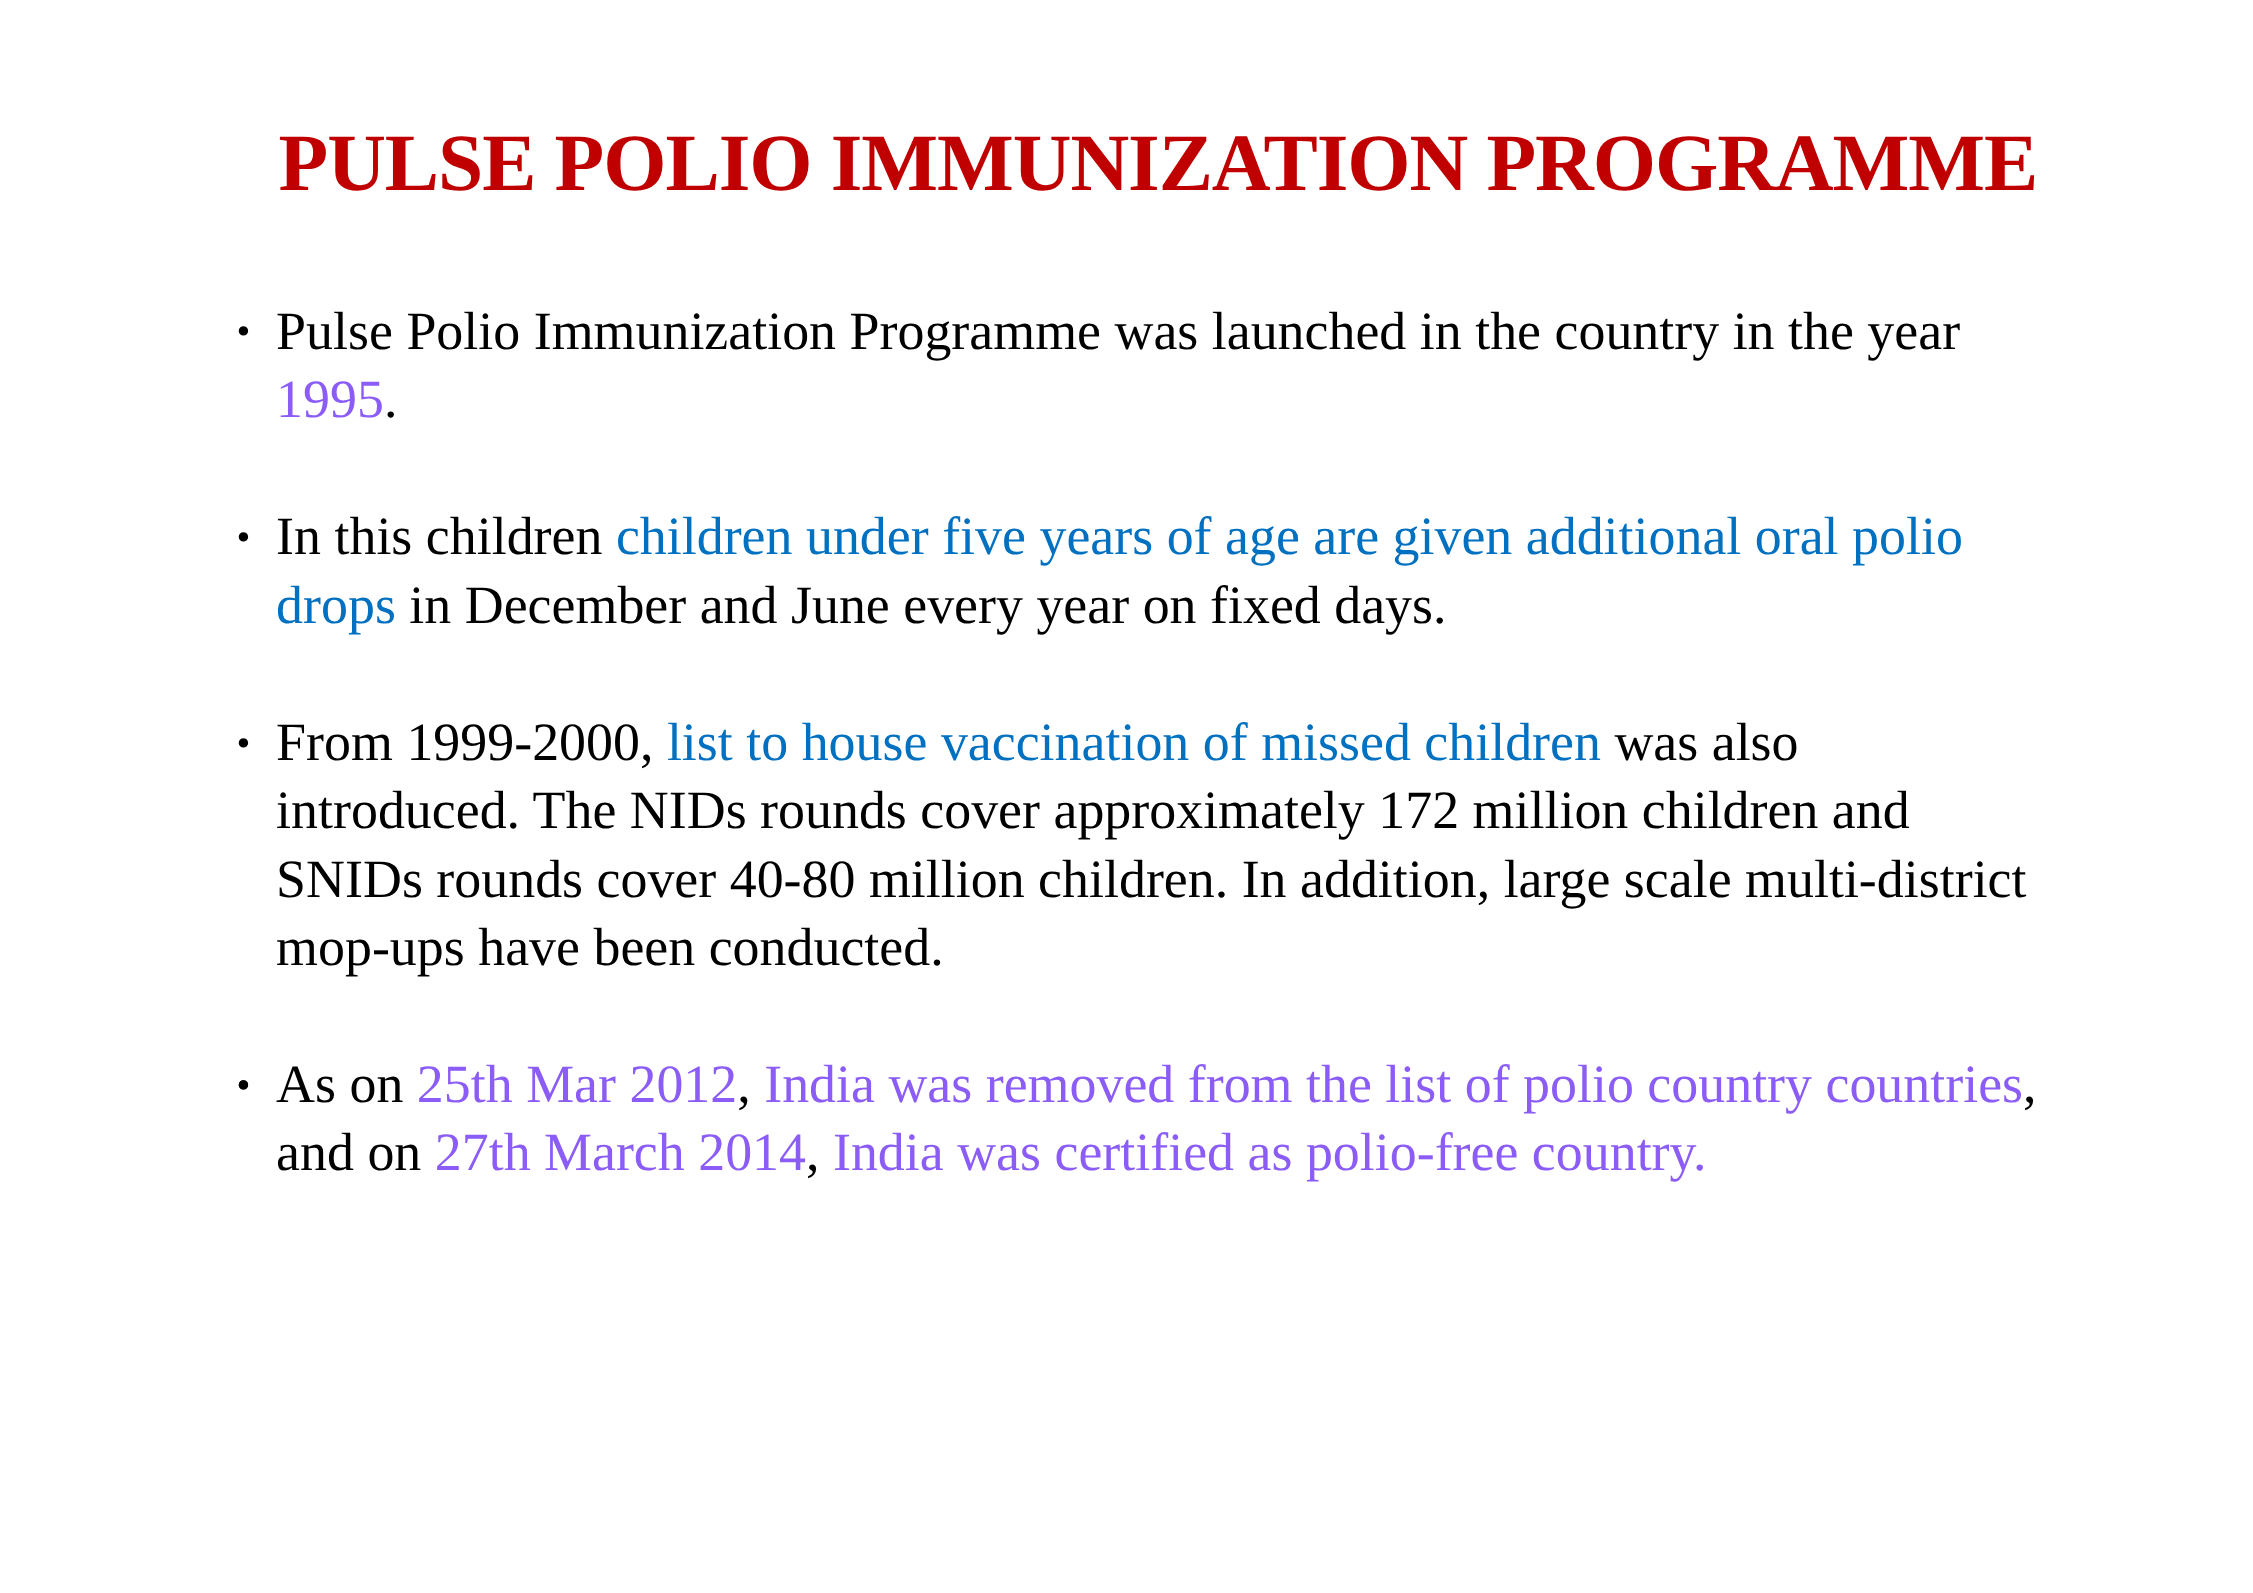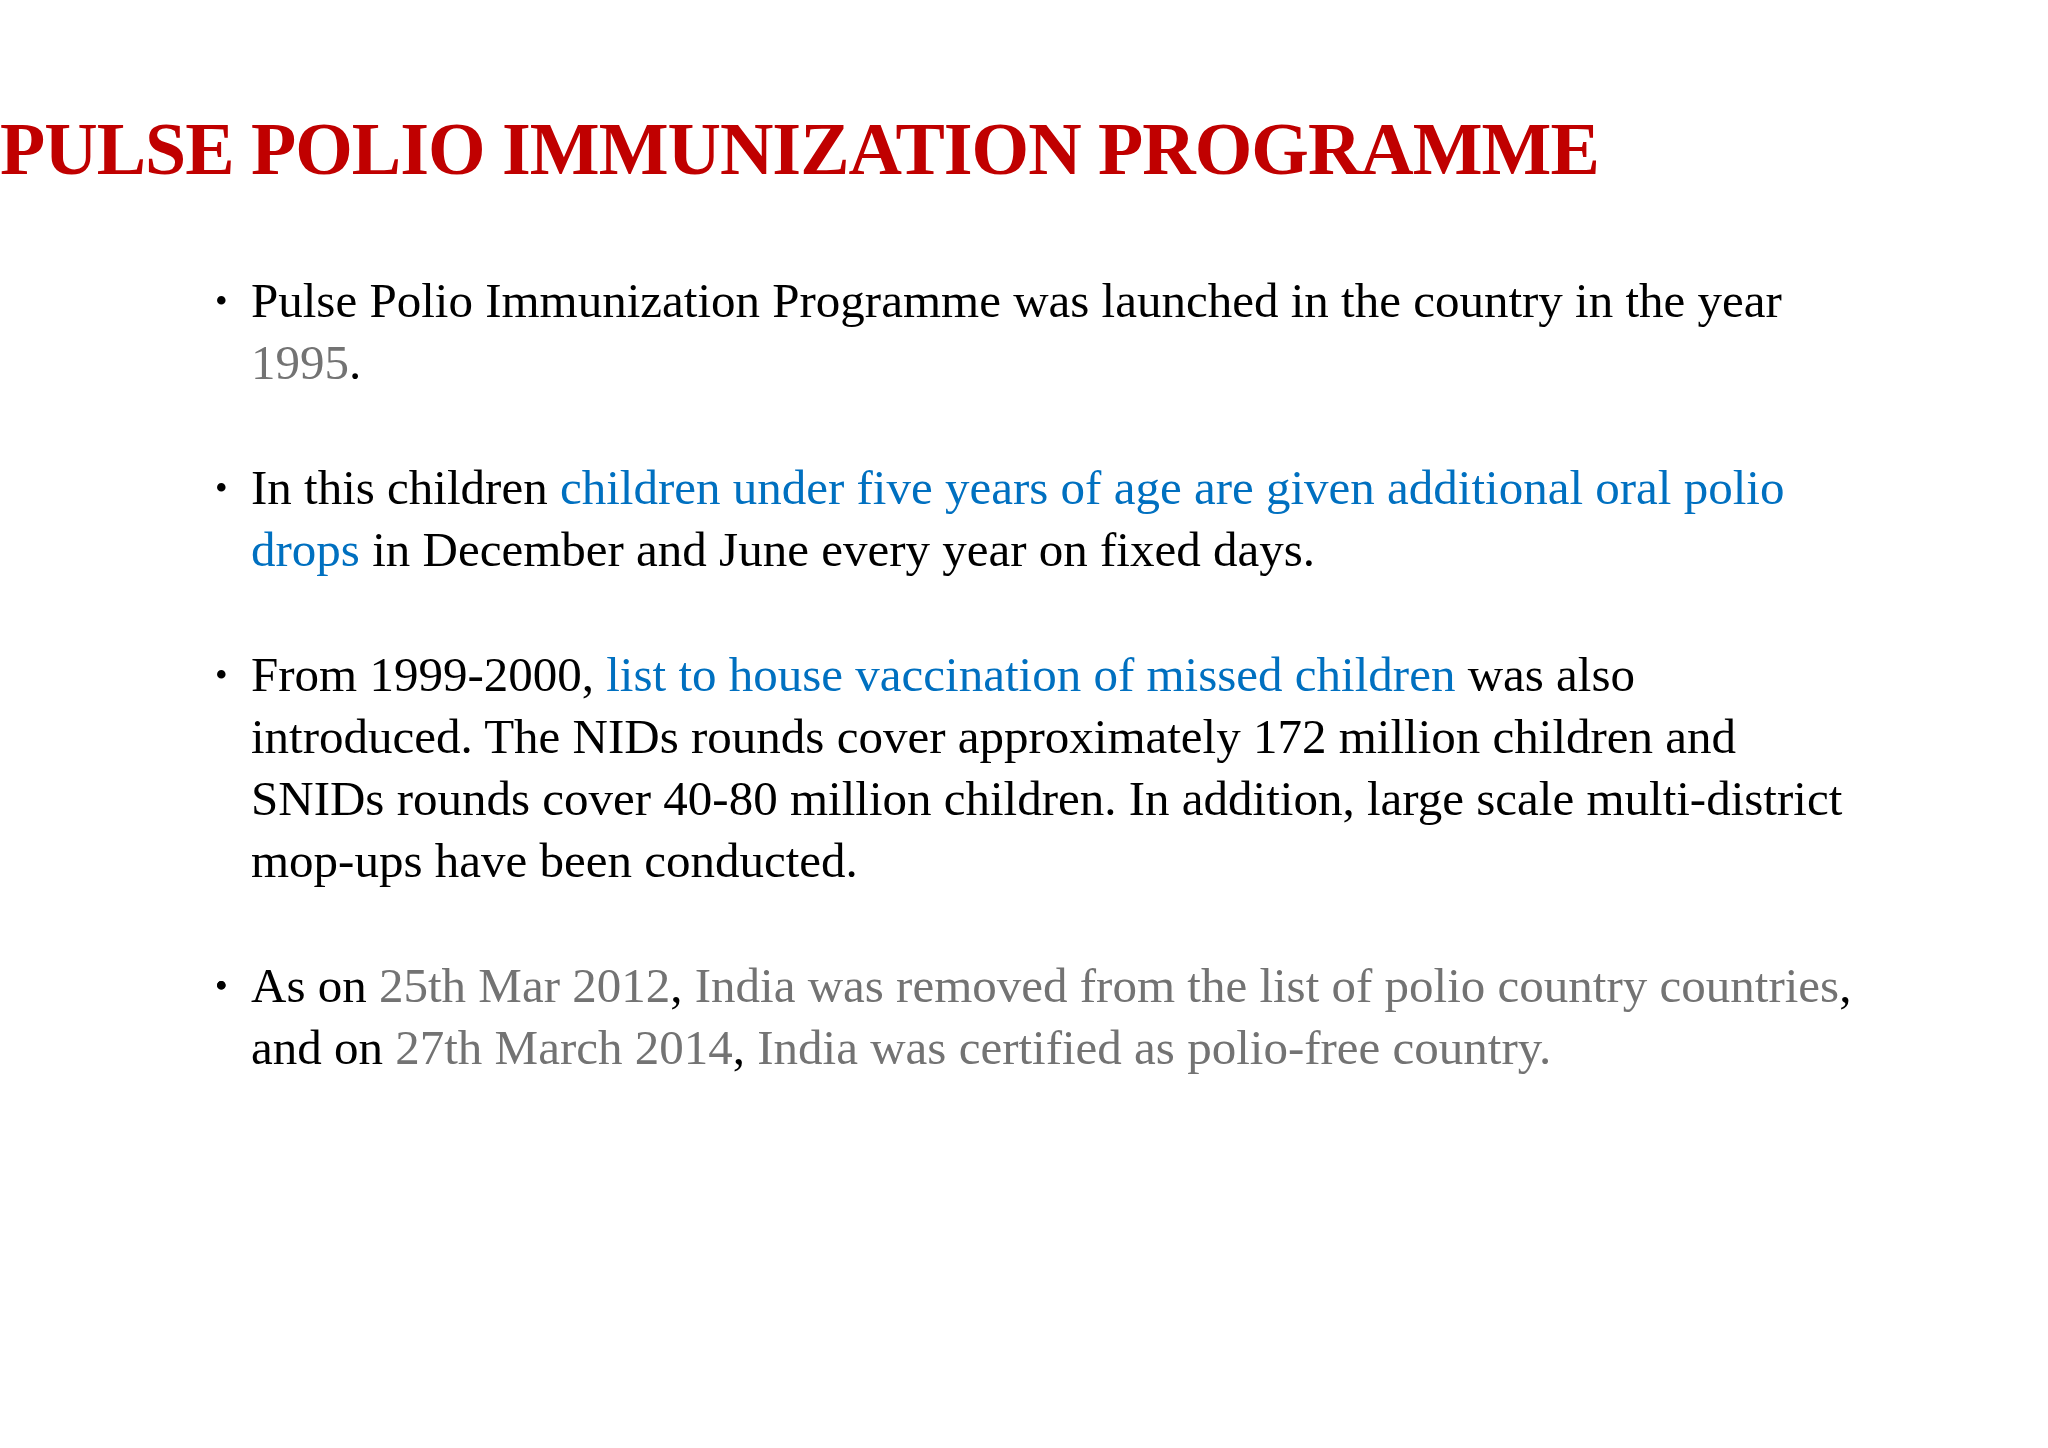--- a/index.html
+++ b/index.html
@@ -7,21 +7,21 @@
       width: 2048px; height: 1448px;
       background: #ffffff;
       font-family: "Liberation Serif", "DejaVu Serif", serif;
       overflow: hidden;
       position: relative;
     }
     .slide { position: absolute; left: 0; top: 0; width: 2048px; height: 1448px; }
     .title {
       position: absolute;
       left: 0; width: 1852px; top: 112px;
-      text-align: left;
+      text-align: right;
       color: #c00000;
       font-weight: bold;
       font-size: 74px;
       letter-spacing: -1px;
       margin: 0;
       line-height: 1;
     }
     .bullets {
       position: absolute;
       left: 215px; top: 270px;
@@ -34,21 +34,21 @@
     }
     .bullet {
       position: relative;
       padding-left: 36px;
       margin-bottom: 63px;
     }
     .bullet-dot {
       position: absolute; left: 0; top: 0;
       font-size: 36px;
     }
-    .red { color: #737373; }
+    .red { color: #8b5cf6; }
     .blue { color: #0070c0; }
   </style>
 </head>
 <body>
 
 <div class="slide">
   <h1 class="title">PULSE POLIO IMMUNIZATION PROGRAMME</h1>
 
   <ul class="bullets">
     <li class="bullet">

